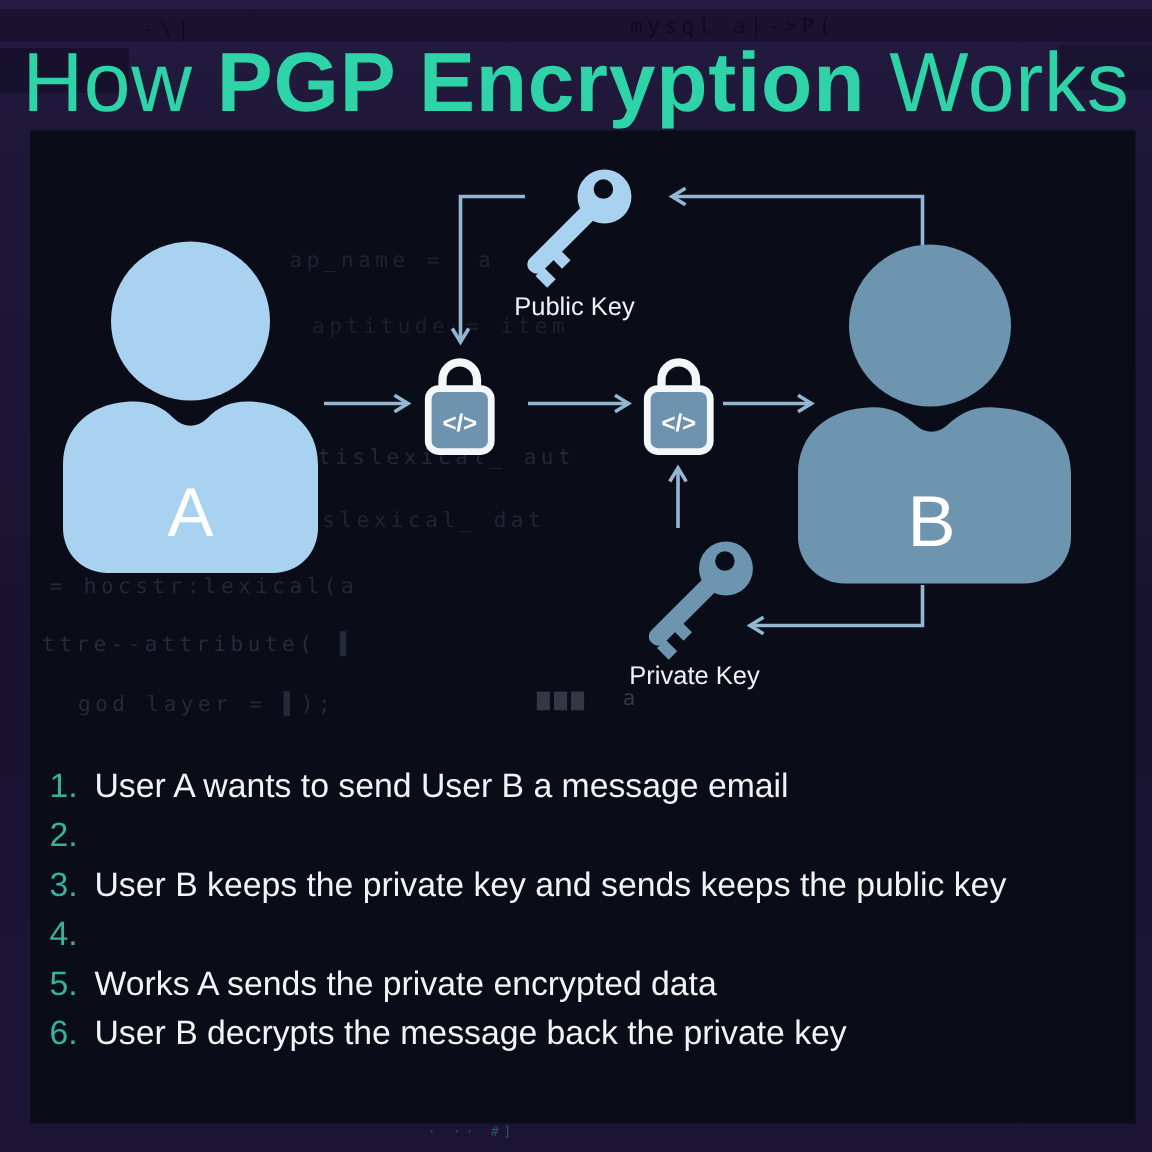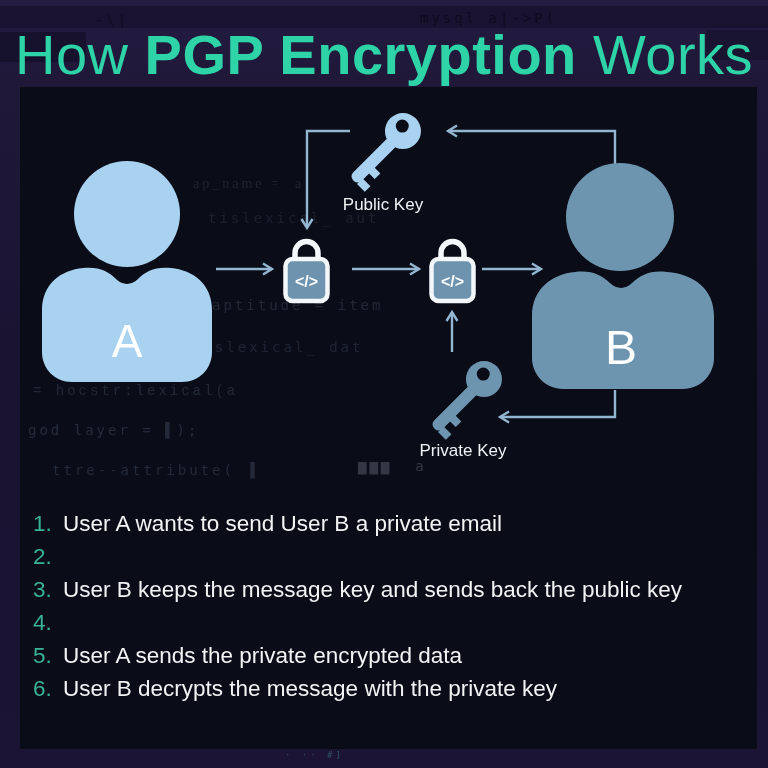--- a/index.html
+++ b/index.html
@@ -14,25 +14,25 @@
   .band-strip.s3{right:0;top:30px;width:62px;height:30px;background:rgba(8,6,22,.30);}
   .card{
     position:absolute;left:20px;top:87px;width:737px;height:662px;
     background:#0a0d17;z-index:1;
   }
   .ghost-layer{position:absolute;inset:0;z-index:2;pointer-events:none;}
   .ghost-line{
     position:absolute;font-family:"DejaVu Sans Mono",monospace;
     font-size:14px;letter-spacing:3px;color:#9db0d8;opacity:.13;white-space:pre;
   }
-  .ghost-line:nth-child(1){left:193px;top:176px;font-family:Liberation Serif, serif;}
+  .ghost-line:nth-child(1){left:193px;top:166px;}
   .ghost-line:nth-child(2){left:208px;top:210px;opacity:.11;}
   .ghost-line:nth-child(3){left:212px;top:297px;opacity:.16;}
   .ghost-line:nth-child(4){left:192px;top:339px;opacity:.14;}
-  .ghost-line:nth-child(5){left:33px;top:383px;opacity:.16;font-family:Liberation Mono, monospace;}
+  .ghost-line:nth-child(5){left:33px;top:383px;opacity:.16;}
   .ghost-line:nth-child(6){left:28px;top:422px;opacity:.18;}
   .ghost-line:nth-child(7){left:52px;top:462px;opacity:.17;}
   .ghost-line:nth-child(8){left:358px;top:458px;opacity:.22;color:#c8d2e8;}
   .ghost-line:nth-child(9){left:420px;top:10px;color:#05050f;opacity:.55;}
   .ghost-line:nth-child(10){left:95px;top:12px;color:#05050f;opacity:.5;}
   .ghost-line:nth-child(11){left:285px;top:750px;font-size:9px;color:#3cc8aa;opacity:.35;}
   .title{
     position:absolute;left:0;top:22px;width:768px;margin:0;text-align:center;
     font-size:56px;font-weight:400;color:#2ed3a7;letter-spacing:.5px;z-index:3;
   }
@@ -52,26 +52,26 @@
 <div class="page">
 
   <div class="band-strip s1"></div>
   <div class="band-strip s2"></div>
   <div class="band-strip s3"></div>
 
   <div class="card"></div>
 
   <div class="ghost-layer">
     <div class="ghost-line">ap_name =  a</div>
+    <div class="ghost-line">aptitude = item</div>
     <div class="ghost-line">tislexical_ aut</div>
-    <div class="ghost-line">aptitude = item</div>
     <div class="ghost-line">vislexical_ dat</div>
     <div class="ghost-line">= hocstr:lexical(a</div>
+    <div class="ghost-line">ttre--attribute( ▐</div>
     <div class="ghost-line">god layer = ▌);</div>
-    <div class="ghost-line">ttre--attribute( ▐</div>
     <div class="ghost-line">▆▆▆  a</div>
     <div class="ghost-line">mysql a|-&gt;P(</div>
     <div class="ghost-line">-\|</div>
     <div class="ghost-line">· ·· #]</div>
   </div>
 
   <h1 class="title"><span>How </span><span class="bold">PGP Encryption</span><span> Works</span></h1>
 
   <svg class="diagram" viewBox="0 0 768 768">
     <defs>
@@ -133,35 +133,35 @@
       <rect x="-30" y="5" width="8" height="9" fill="#6e95af"></rect>
       <circle cx="24" cy="0" r="18" fill="#6e95af"></circle>
       <circle cx="27" cy="-4" r="6.5" fill="#0a0d17"></circle>
     </g>
     <text x="463" y="456" text-anchor="middle" font-size="17" fill="#eef2f5" font-family="Liberation Sans, sans-serif">Private Key</text>
   </svg>
 
   <ol class="steps">
     <li>
       <span class="num">1.</span>
-      <span class="txt">User A wants to send User B a private email</span>
+      <span class="txt">User A wants to send User B a message email</span>
     </li>
     <li>
       <span class="num">2.</span>
     </li>
     <li>
       <span class="num">3.</span>
-      <span class="txt">User B keeps the message key and sends back the public key</span>
+      <span class="txt">User B keeps the private key and sends keeps the public key</span>
     </li>
     <li>
       <span class="num">4.</span>
     </li>
     <li>
       <span class="num">5.</span>
-      <span class="txt">User A sends the private encrypted data</span>
+      <span class="txt">Works A sends the private encrypted data</span>
     </li>
     <li>
       <span class="num">6.</span>
-      <span class="txt">User B decrypts the message with the private key</span>
+      <span class="txt">User B decrypts the message back the private key</span>
     </li>
   </ol>
 
 </div>
 
 </body></html>

